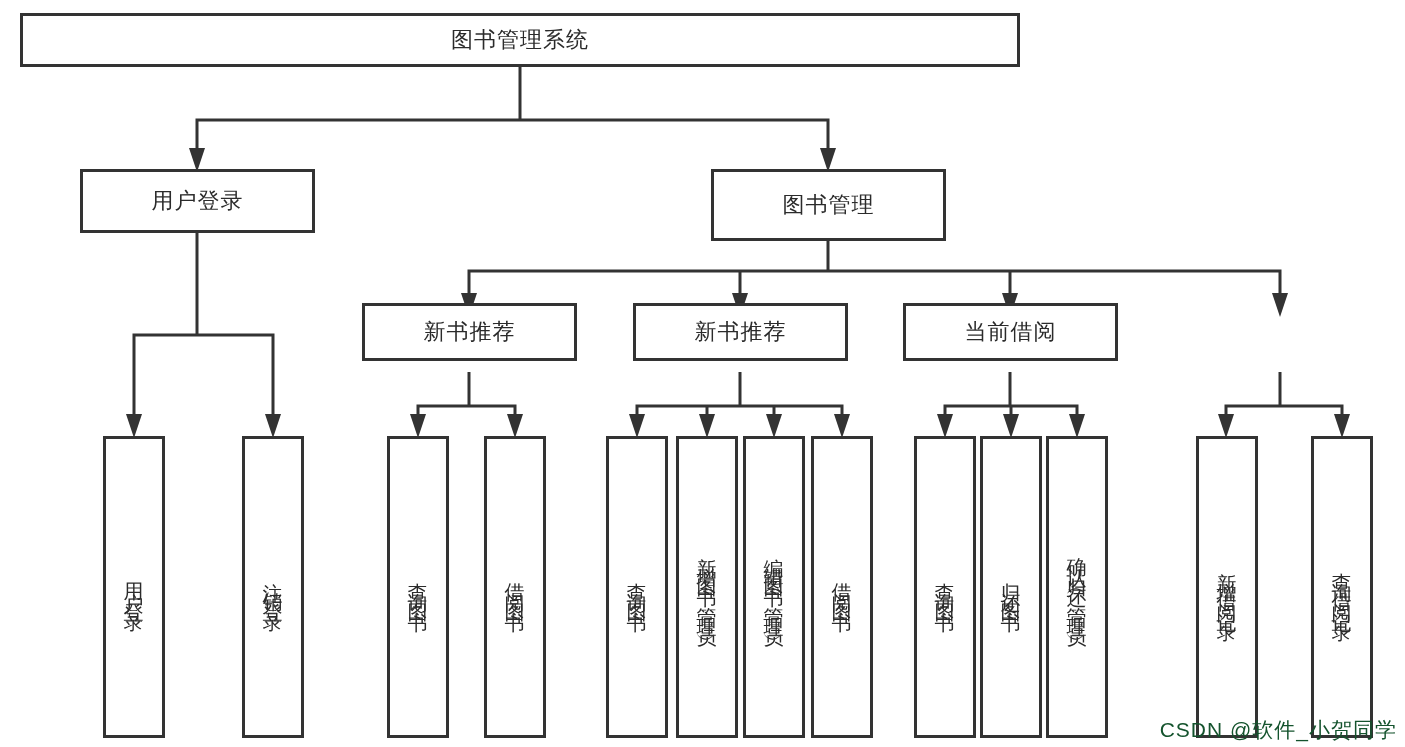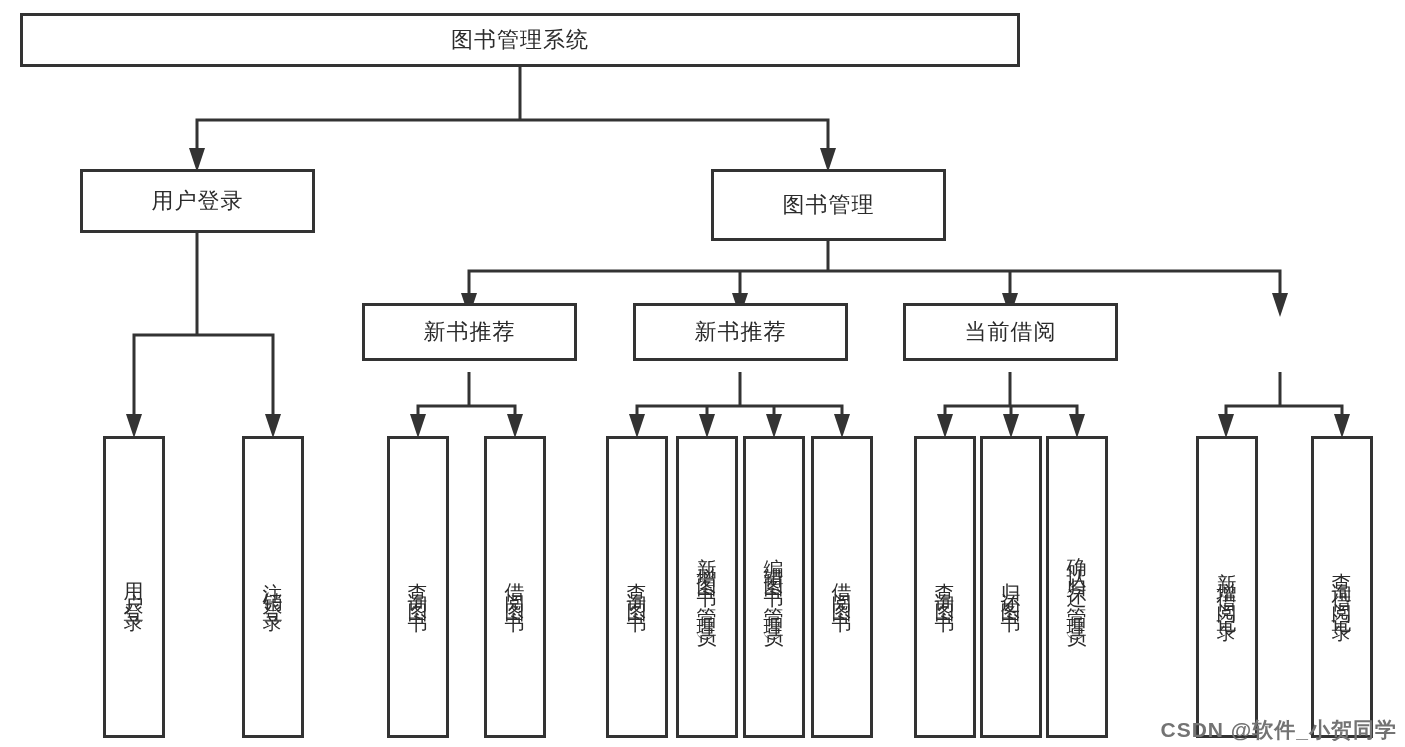--- a/index.html
+++ b/index.html
@@ -63,25 +63,24 @@
   .lf-query-c      { left: 914px; }
   .lf-return       { left: 980px; }
   .lf-confirm      { left: 1046px; }
   .lf-add-record   { left: 1196px; }
   .lf-query-record { left: 1311px; }
   .watermark {
     position: absolute;
     right: 8px;
     top: 716px;
     font-size: 21px;
-    color: #737373;
+    color: #14532d;
     letter-spacing: 1px;
     z-index: 10;
     background: transparent;
-    font-weight: bold;
   }
 </style>
 </head>
 <body>
 
 <div class="canvas">
 
   <svg class="connectors" viewBox="0 0 1405 747" xmlns="http://www.w3.org/2000/svg">
     <g stroke="#333333" stroke-width="3" fill="none">
 

